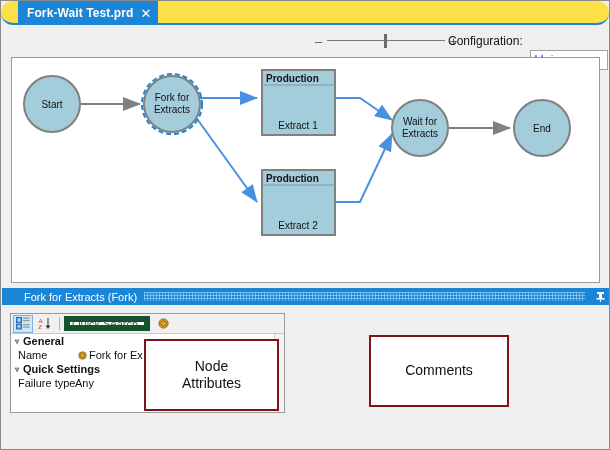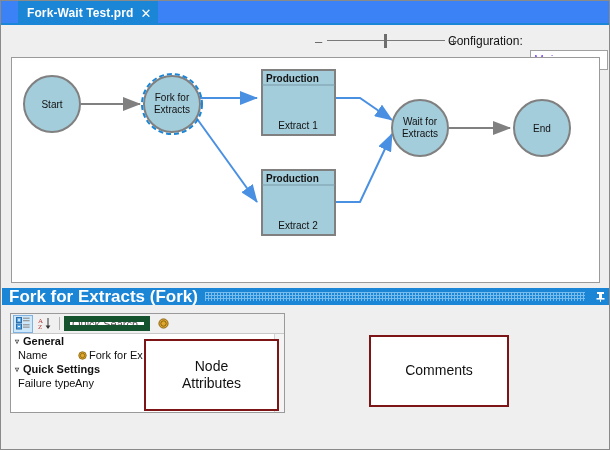--- a/index.html
+++ b/index.html
@@ -15,23 +15,24 @@
     position:relative;
     width:610px;height:450px;
     box-sizing:border-box;
     border:1px solid #8a8a8a;
     background:#efefef;
   }
 
   
   .tabstrip{
     position:absolute;left:0;top:0;width:608px;height:24px;
-    background:#3b82f6;
+    background:#fde047;
     border-bottom:2px solid #1b85d6;
     box-sizing:border-box;
+    border-radius:12px;
   }
   .tab{
     position:absolute;left:17px;top:0;height:24px;
     background:#1b85d6;
     color:#ffffff;
     display:flex;align-items:center;
     padding:0 7px 0 9px;
     box-sizing:border-box;
     font-size:12px;
     font-weight:bold;
@@ -110,21 +111,21 @@
 
   
   .panel-header{
     position:absolute;left:1px;top:287px;width:607px;height:17px;
     background:#1b85d6;
     box-sizing:border-box;
     color:#ffffff;
     display:flex;align-items:center;
   }
   .panel-header .ph-title{
-    margin-left:7px;font-size:17px;white-space:nowrap;font-weight:bold;
+    margin-left:22px;font-size:11px;white-space:nowrap;
   }
   .panel-header .ph-dots{
     flex:1;height:9px;margin:0 6px 0 7px;
     background-image:
       repeating-linear-gradient(to right,#7ec1ef 0 1px,transparent 1px 3px),
       repeating-linear-gradient(to bottom,#7ec1ef 0 1px,transparent 1px 3px);
     background-size:3px 3px;
     opacity:.95;
   }
   .panel-header .ph-pin{

